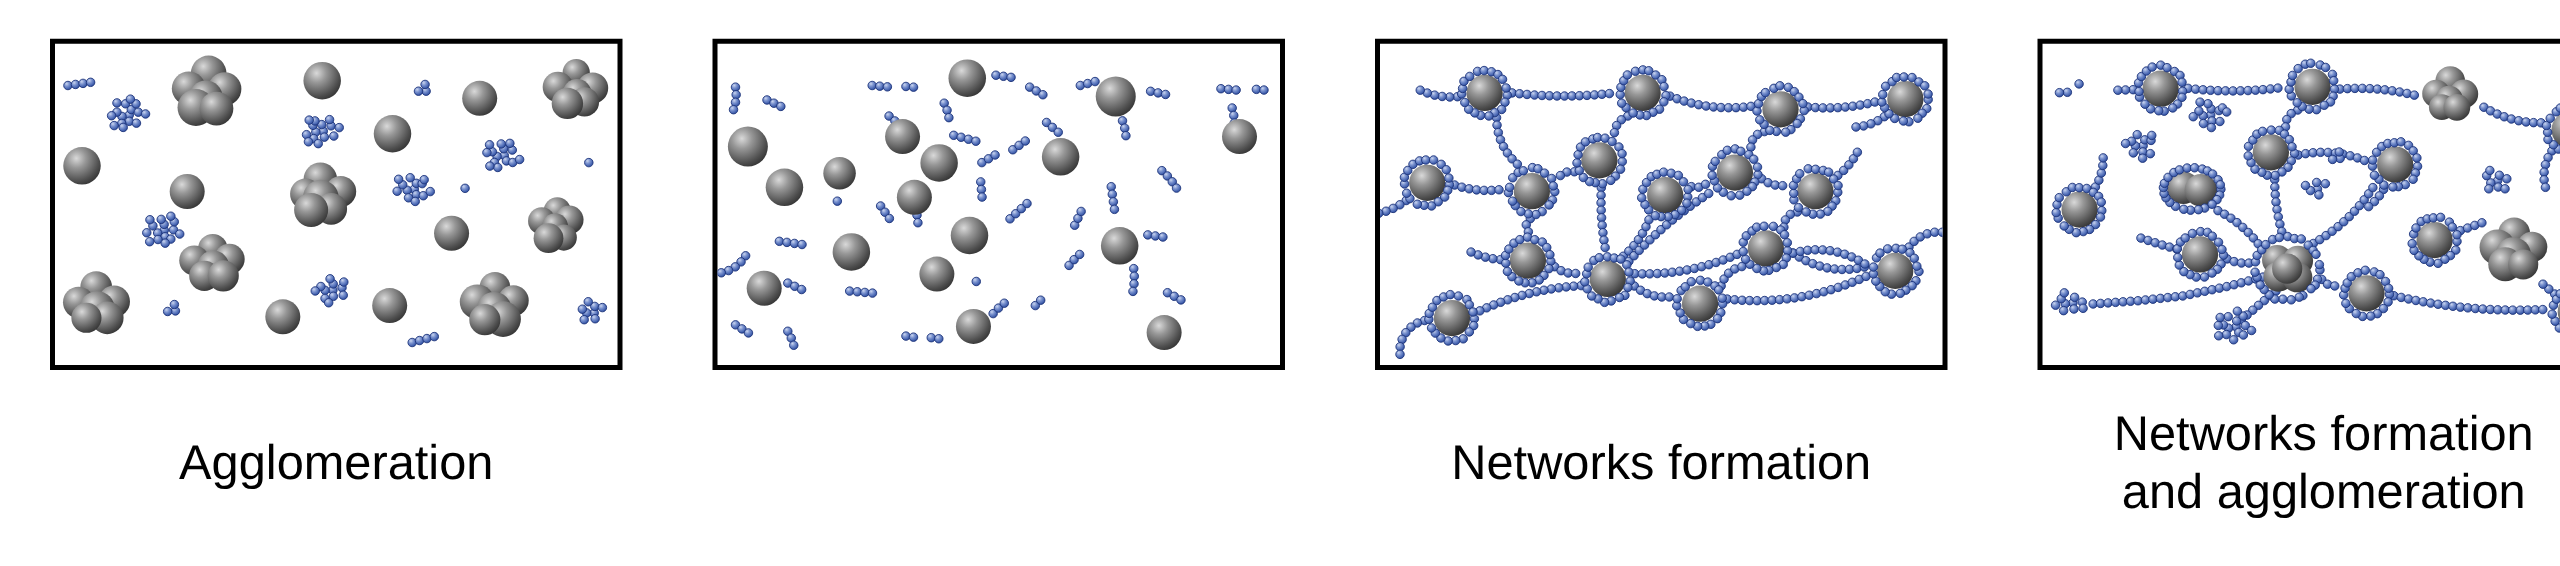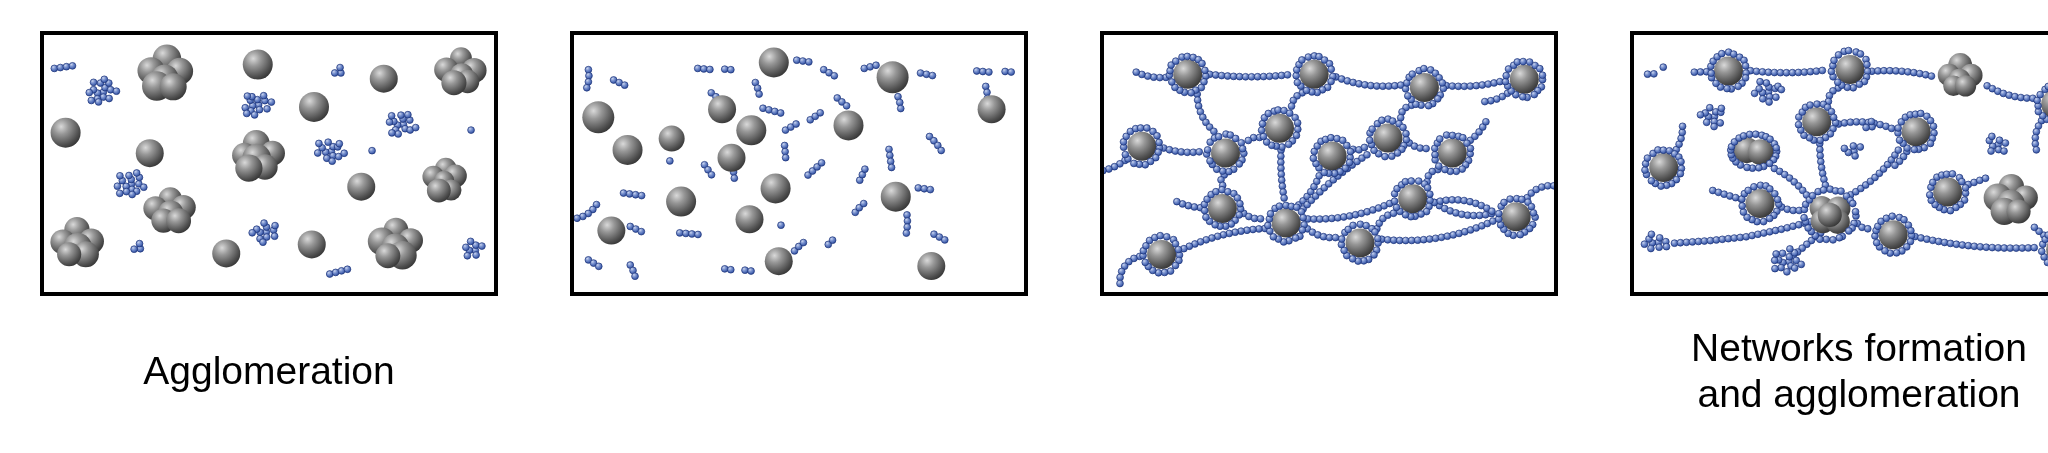--- a/index.html
+++ b/index.html
@@ -920,20 +920,23 @@
           <circle cx="41.96" cy="210.78" r="3.4" fill="url(#gBead)" stroke="#1b3279" stroke-width="0.7"></circle>
           <circle cx="45.53" cy="205.43" r="3.4" fill="url(#gBead)" stroke="#1b3279" stroke-width="0.7"></circle>
           <circle cx="50.84" cy="202.56" r="3.4" fill="url(#gBead)" stroke="#1b3279" stroke-width="0.7"></circle>
           <circle cx="56.23" cy="200.71" r="3.4" fill="url(#gBead)" stroke="#1b3279" stroke-width="0.7"></circle>
           <circle cx="62.75" cy="201.82" r="3.4" fill="url(#gBead)" stroke="#1b3279" stroke-width="0.7"></circle>
           <circle cx="69.51" cy="204.67" r="3.4" fill="url(#gBead)" stroke="#1b3279" stroke-width="0.7"></circle>
           <circle cx="71.50" cy="208.82" r="3.4" fill="url(#gBead)" stroke="#1b3279" stroke-width="0.7"></circle>
           <circle cx="74.40" cy="214.59" r="3.4" fill="url(#gBead)" stroke="#1b3279" stroke-width="0.7"></circle>
         </svg>
     </div>
+    <div class="label-wrap">
+      <div class="panel-label">Networks formation</div>
+    </div>
   </div>
 
   <div class="column">
     <div class="panel">
       <svg viewBox="0 0 450 257">
           <circle cx="116.50" cy="35.70" r="3.4" fill="url(#gBead)" stroke="#1b3279" stroke-width="0.7"></circle>
           <circle cx="122.46" cy="36.33" r="3.4" fill="url(#gBead)" stroke="#1b3279" stroke-width="0.7"></circle>
           <circle cx="128.44" cy="36.85" r="3.4" fill="url(#gBead)" stroke="#1b3279" stroke-width="0.7"></circle>
           <circle cx="134.43" cy="37.25" r="3.4" fill="url(#gBead)" stroke="#1b3279" stroke-width="0.7"></circle>
           <circle cx="140.42" cy="37.53" r="3.4" fill="url(#gBead)" stroke="#1b3279" stroke-width="0.7"></circle>

